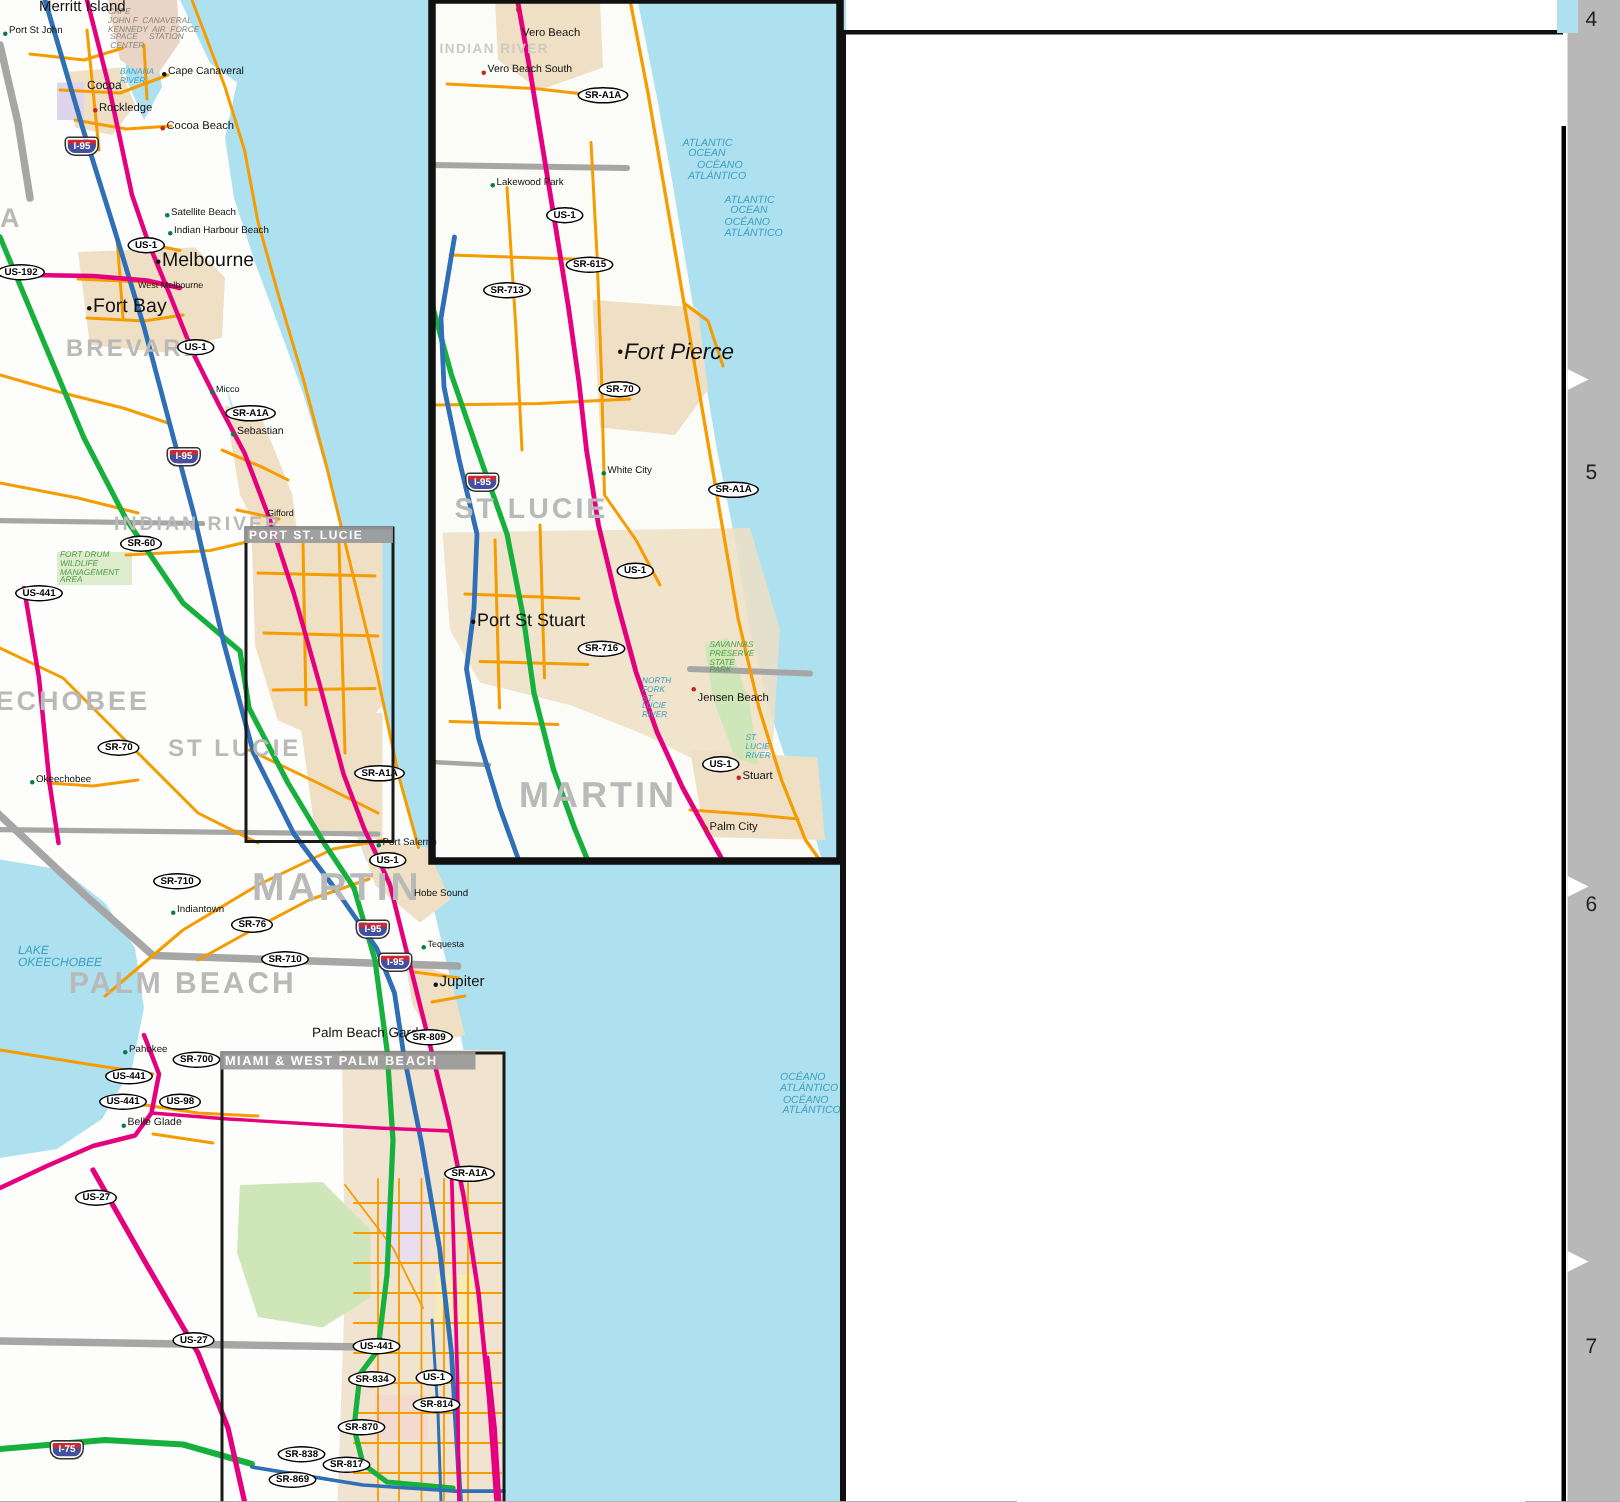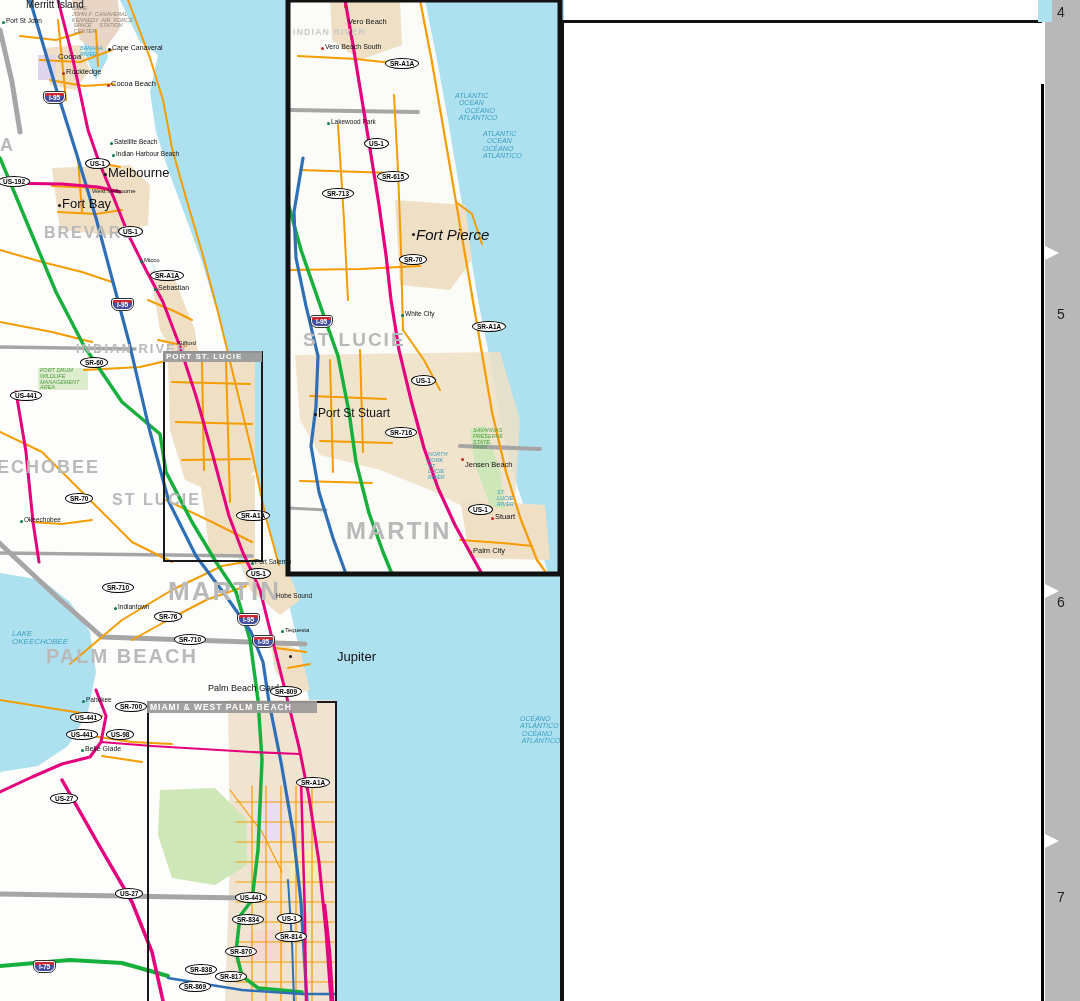--- a/index.html
+++ b/index.html
@@ -269,21 +269,21 @@
       <div class="maplab town" style="left: 178px; top: 340px; font-size: 6px;">Gifford</div>
       <div class="maplab town" style="left: 24px; top: 517px; font-size: 6.5px;">Okeechobee</div>
       <div class="dot" style="left: 20px; top: 520.25px; background: rgb(10, 122, 80);"></div>
       <div class="maplab town" style="left: 118px; top: 604px; font-size: 6.5px;">Indiantown</div>
       <div class="dot" style="left: 114px; top: 607.25px; background: rgb(10, 122, 80);"></div>
       <div class="maplab town" style="left: 255px; top: 559px; font-size: 6.5px;">Port Salerno</div>
       <div class="dot" style="left: 251px; top: 562.25px; background: rgb(10, 122, 80);"></div>
       <div class="maplab town" style="left: 276px; top: 593px; font-size: 6.5px;">Hobe Sound</div>
       <div class="maplab town" style="left: 285px; top: 627px; font-size: 6px;">Tequesta</div>
       <div class="dot" style="left: 281px; top: 630px; background: rgb(10, 122, 80);"></div>
-      <div class="maplab town" style="left: 293px; top: 650px; font-size: 13px; margin-left: 44px;">Jupiter</div>
+      <div class="maplab town" style="left: 293px; top: 650px; font-size: 10px;">Jupiter</div>
       <div class="dot" style="left: 289px; top: 654.5px; background: rgb(17, 17, 17);"></div>
       <div class="maplab town" style="left: 208px; top: 684px; font-size: 9px;">Palm Beach Gardens</div>
       <div class="maplab town" style="left: 86px; top: 697px; font-size: 6.5px;">Pahokee</div>
       <div class="dot" style="left: 82px; top: 700.25px; background: rgb(10, 122, 80);"></div>
       <div class="maplab town" style="left: 85px; top: 745px; font-size: 7px;">Belle Glade</div>
       <div class="dot" style="left: 81px; top: 748.5px; background: rgb(10, 122, 80);"></div>
       <div class="maplab town" style="left: 348px; top: 18px; font-size: 7.5px;">Vero Beach</div>
       <div class="dot" style="left: 344px; top: 4.75px; background: rgb(196, 36, 36);"></div>
       <div class="maplab town" style="left: 325px; top: 43px; font-size: 7px;">Vero Beach South</div>
       <div class="dot" style="left: 321px; top: 46.5px; background: rgb(196, 36, 36);"></div>

